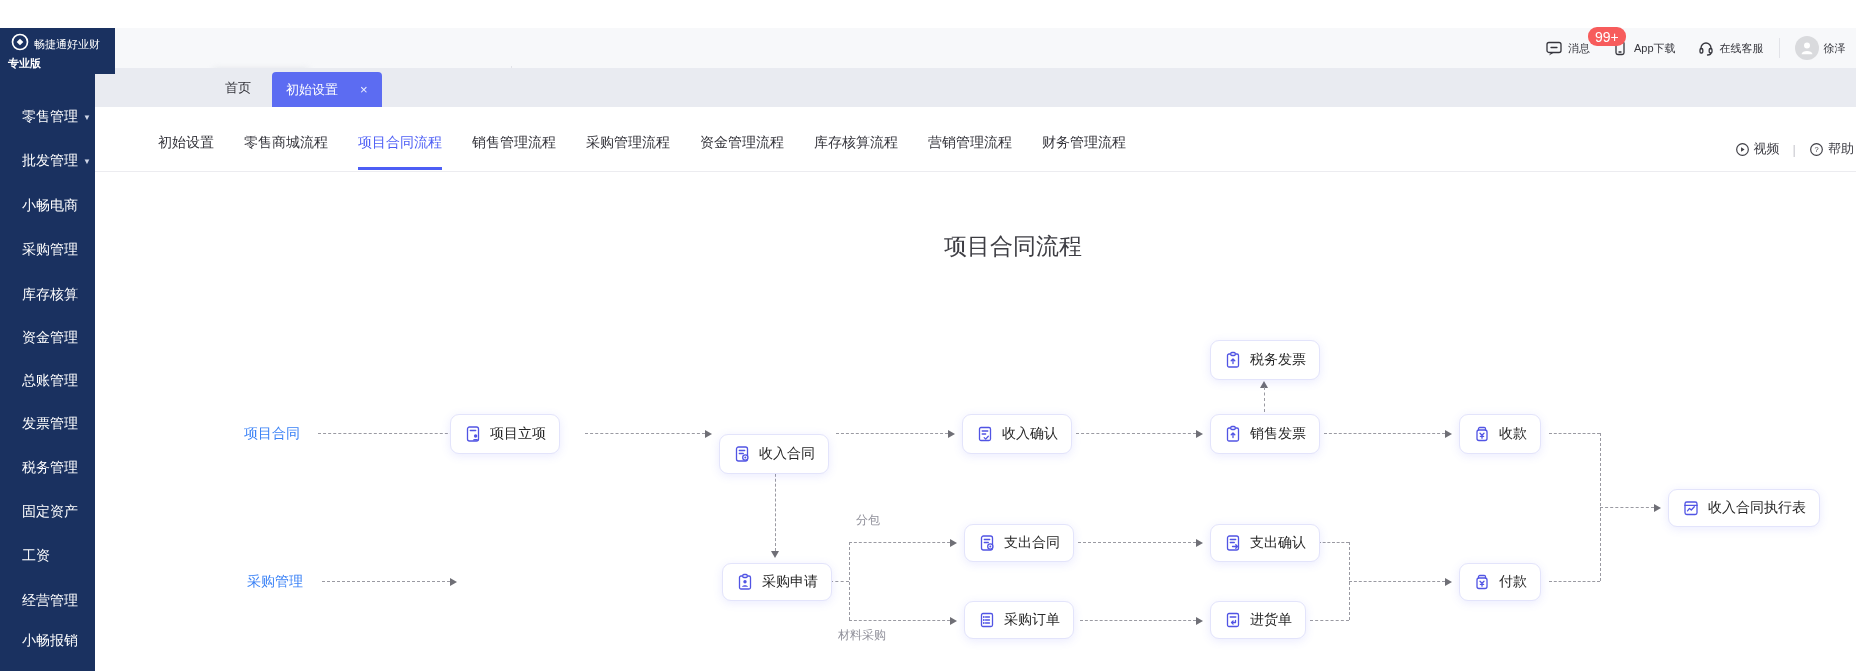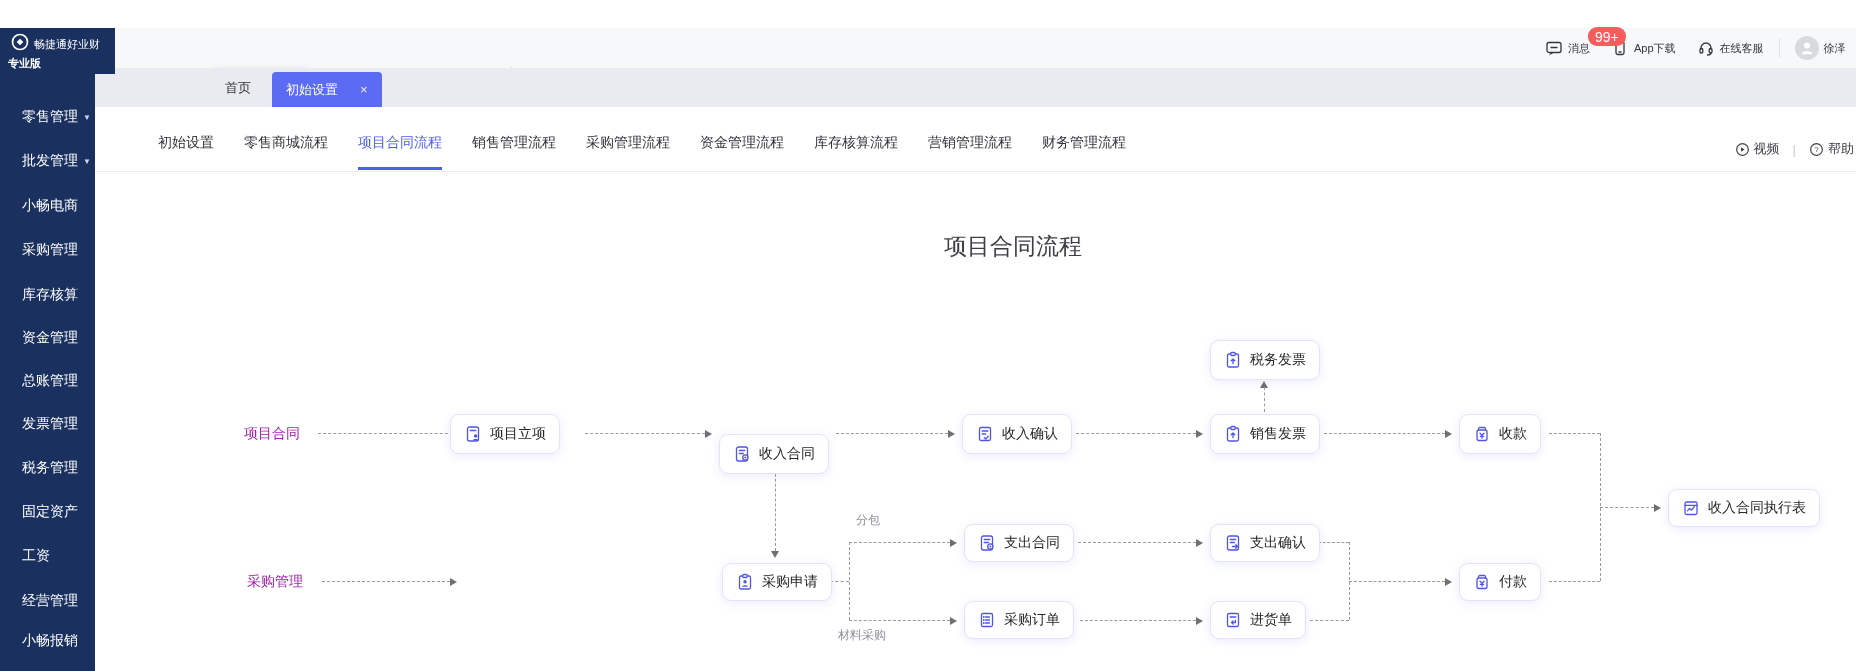--- a/index.html
+++ b/index.html
@@ -42,21 +42,21 @@
   .content-bg{position:absolute;left:95px;top:107px;right:0;bottom:0;background:#ffffff;}
   .navtabs{position:absolute;left:158px;top:134px;display:flex;gap:30px;z-index:3;}
   .navtab{font-size:14px;color:#33333a;padding-bottom:15px;cursor:pointer;white-space:nowrap;border-bottom:3px solid transparent;}
   .navtab.active{color:#4d5ef5;border-bottom:3px solid #4d5ef5;}
   .navline{position:absolute;left:95px;right:0;top:171px;height:1px;background:#ececf0;}
   .navright{position:absolute;right:2px;top:140px;display:flex;align-items:center;gap:11px;font-size:13px;color:#3f3f46;z-index:3;}
   .navright .grp{display:flex;align-items:center;gap:4px;cursor:pointer;white-space:nowrap;}
   .nr-sep{color:#c9c9cf;margin:0 2px;}
   
   .flow-title{position:absolute;left:863px;top:231px;width:300px;text-align:center;font-size:23px;color:#3d3d43;}
-  .lane-label{position:absolute;font-size:14px;color:#a21caf;white-space:nowrap;}
+  .lane-label{position:absolute;font-size:14px;color:#3b82f6;white-space:nowrap;}
   .edge-label{position:absolute;font-size:12px;color:#90909a;white-space:nowrap;}
   .flow-node{position:absolute;display:flex;align-items:center;gap:8px;padding:0 13px;background:#fff;
              border:1px solid #e3e4fb;border-radius:9px;box-shadow:0 2px 10px rgba(93,101,245,.13);
              font-size:14px;color:#262626;cursor:pointer;white-space:nowrap;z-index:2;}
   .flow-node svg{width:18px;height:18px;flex:none;}
   .eh{position:absolute;height:0;border-top:1.5px dashed #9a9aa2;}
   .ev{position:absolute;width:0;border-left:1.5px dashed #9a9aa2;}
   .ah{position:absolute;width:0;height:0;border:4px solid transparent;}
   .ah.r{border-left:7px solid #6f6f76;border-right:0;}
   .ah.u{border-bottom:7px solid #6f6f76;border-top:0;}

